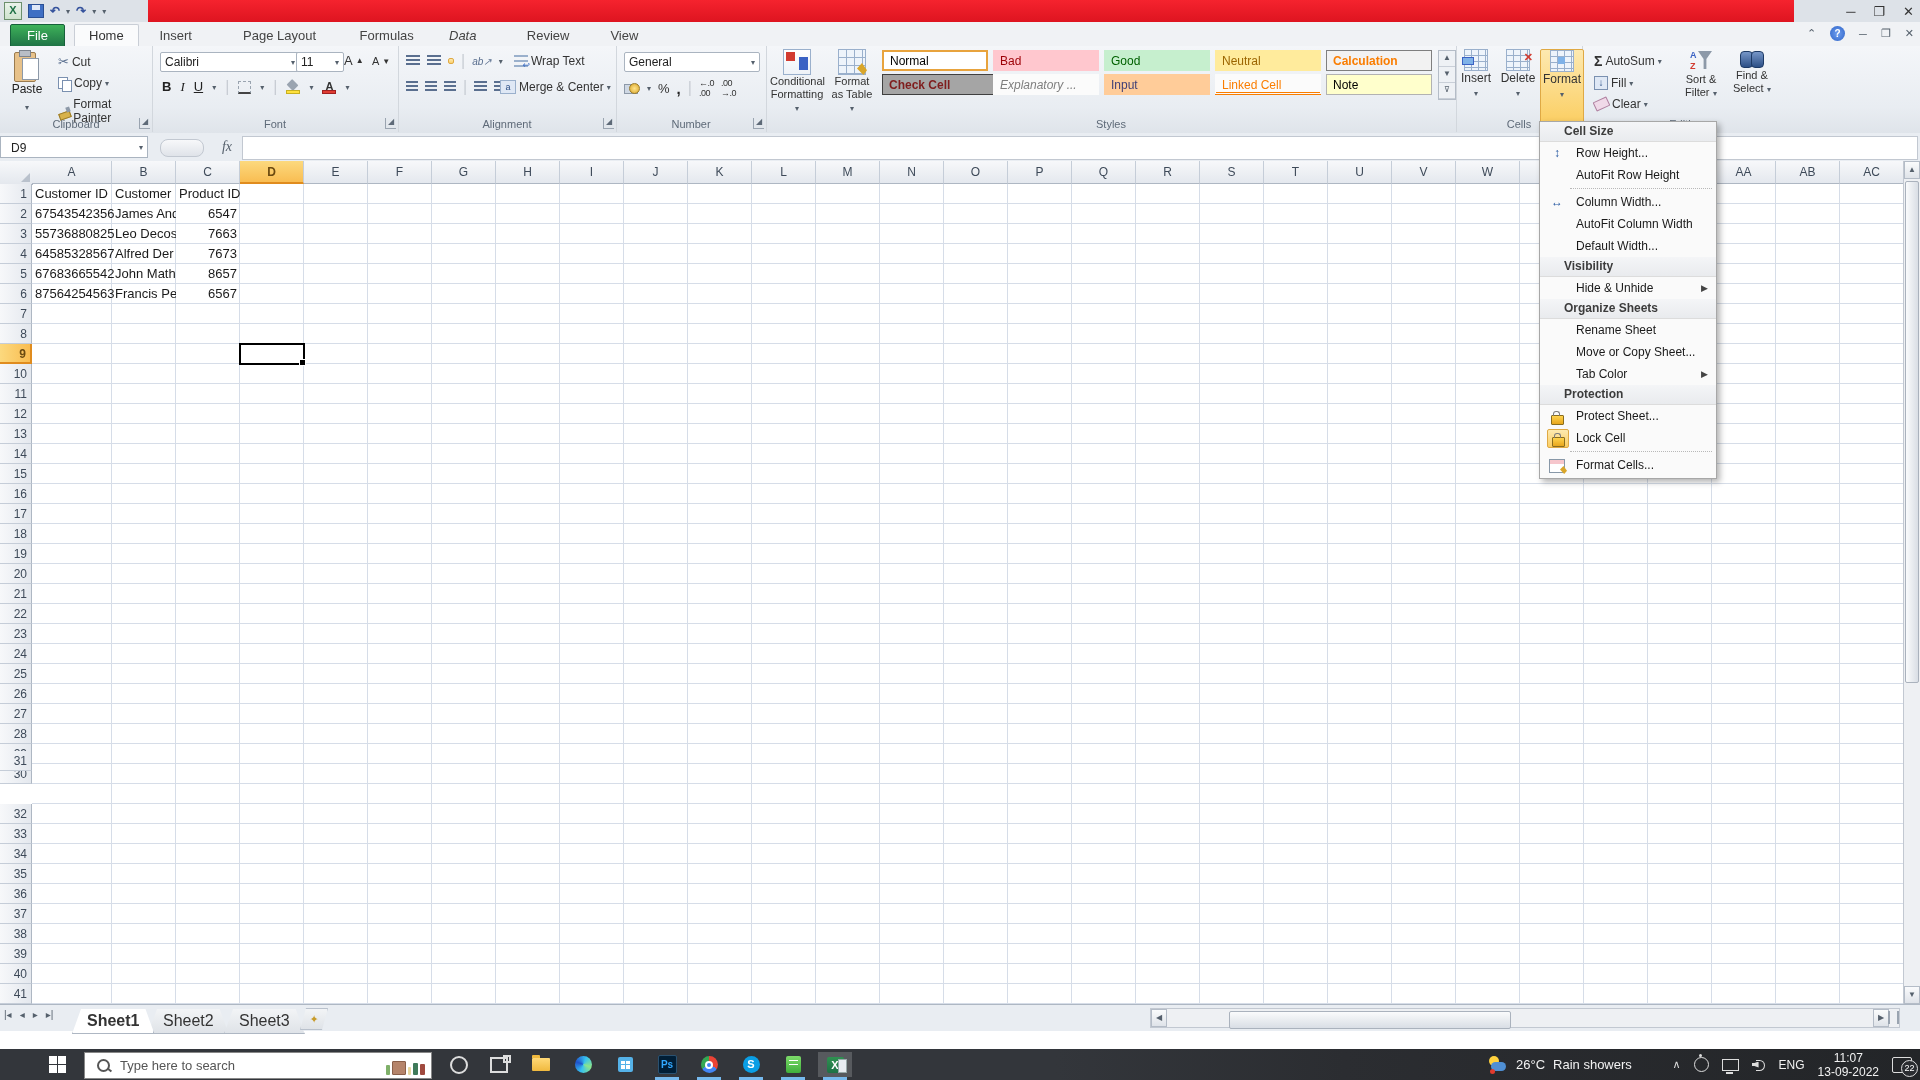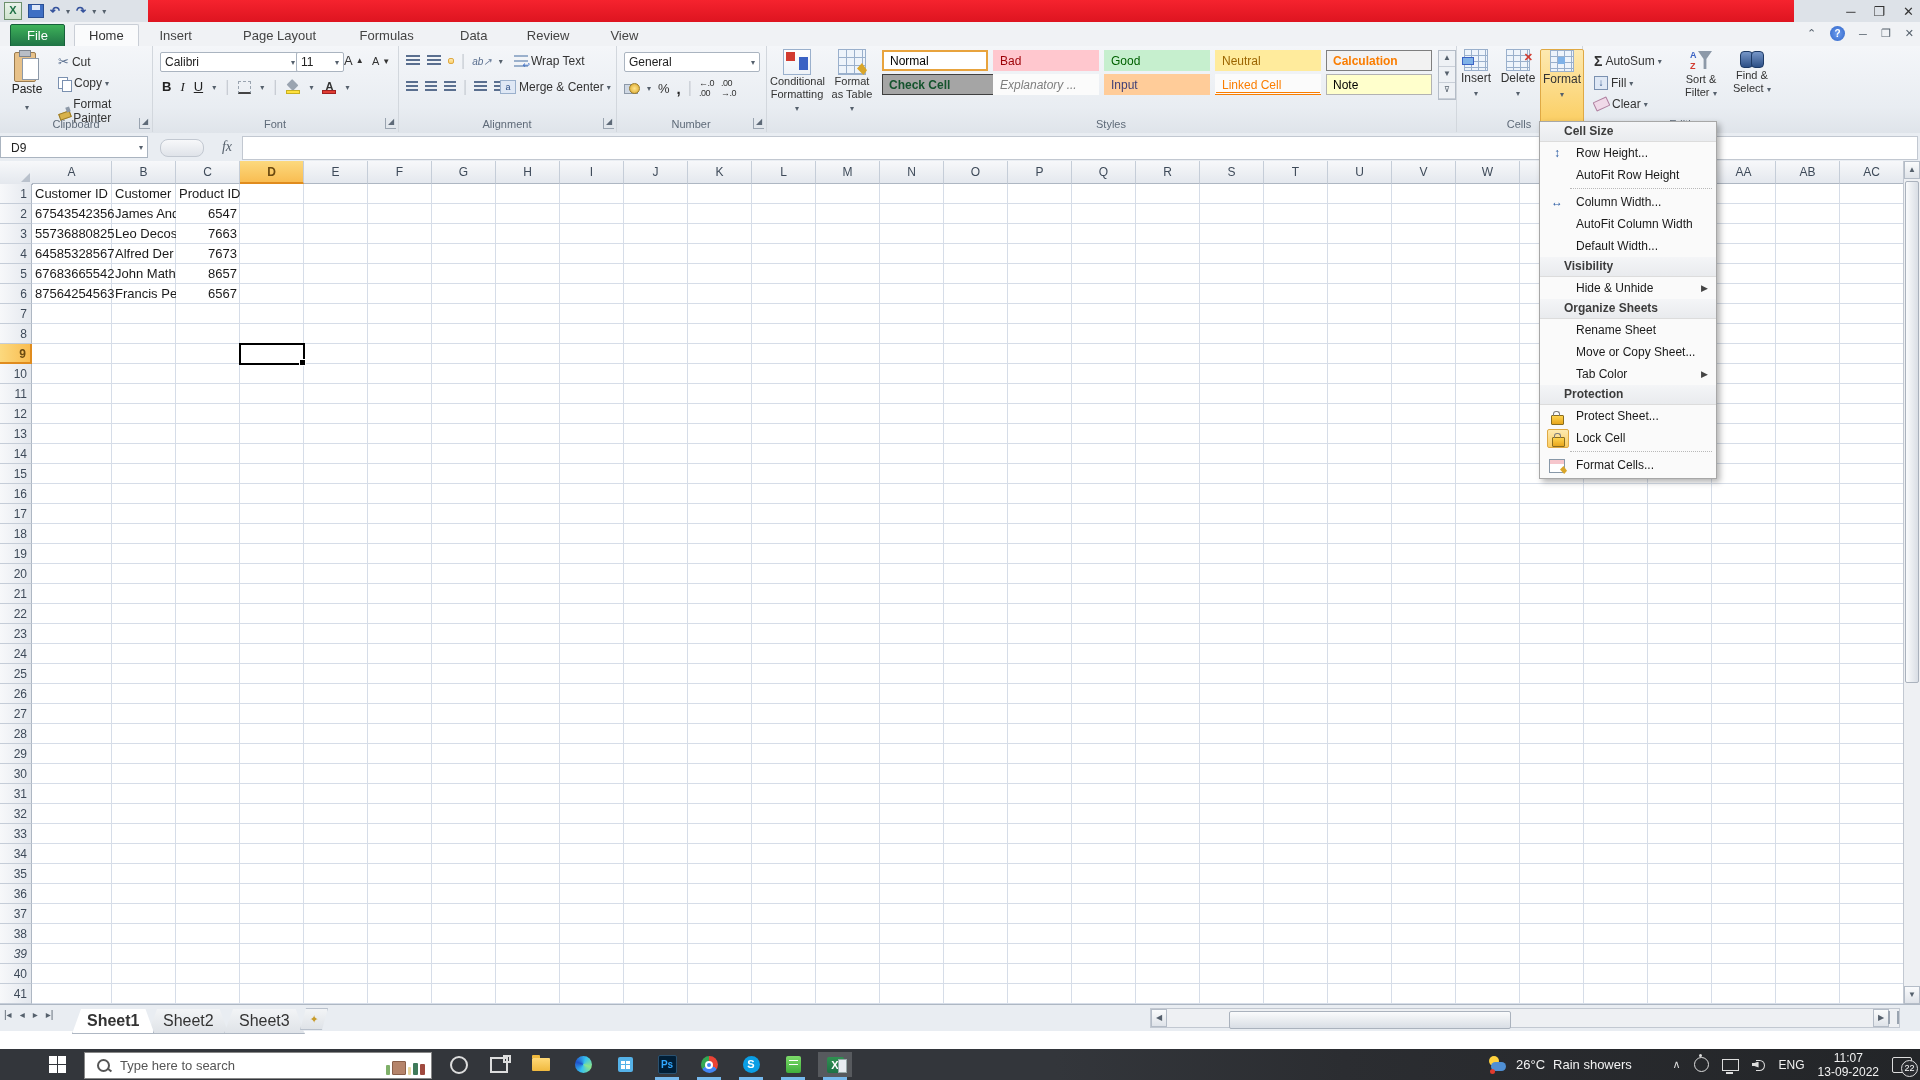--- a/index.html
+++ b/index.html
@@ -308,21 +308,21 @@
       <span>✕</span>
     </div>
   </div>
 
   <div class="tabrow" id="tabrow">
       <div class="rtab file" style="left: 10px;">File</div>
       <div class="rtab active" style="left: 74px;">Home</div>
       <div class="rtab" style="left: 144.4px;">Insert</div>
       <div class="rtab" style="left: 228px;">Page Layout</div>
       <div class="rtab" style="left: 344.6px;">Formulas</div>
-      <div class="rtab" style="left: 445px;">Data</div>
+      <div class="rtab" style="left: 434px; font-style: italic;">Data</div>
       <div class="rtab" style="left: 511.8px;">Review</div>
       <div class="rtab" style="left: 595.4px;">View</div>
     </div>
   <div class="ribbon-winctrls">
     <span>⌃</span>
     <span class="help-circ">?</span>
     <span>─</span>
     <span>❐</span>
     <span>✕</span>
   </div>
@@ -440,21 +440,21 @@
         <span style="font-size:11px;">Conditional Formatting</span> <span class="dd">▾</span></div>
       <div class="big-btn two-line" style="left:62px;width:48px;">
         <div class="fat-ico"></div>
         <span style="font-size:11px;">Format as Table</span> <span class="dd">▾</span></div>
       <div id="style-gallery" class="abs" style="left:116px;top:4px;width:552px;">
           <div class="chip" style="position: absolute; left: 0px; top: 0px; width: 106px; background: rgb(255, 255, 255); color: rgb(0, 0, 0); border: 2px solid rgb(232, 163, 61); line-height: 18px;">Normal</div>
           <div class="chip" style="position: absolute; left: 111px; top: 0px; width: 106px; background: rgb(255, 199, 206); color: rgb(156, 0, 6);">Bad</div>
           <div class="chip" style="position: absolute; left: 222px; top: 0px; width: 106px; background: rgb(198, 239, 206); color: rgb(0, 97, 0);">Good</div>
           <div class="chip" style="position: absolute; left: 333px; top: 0px; width: 106px; background: rgb(255, 235, 156); color: rgb(156, 101, 0);">Neutral</div>
           <div class="chip" style="position: absolute; left: 444px; top: 0px; width: 106px; background: rgb(242, 242, 242); color: rgb(250, 125, 0); border: 1px solid rgb(127, 127, 127); font-weight: bold;">Calculation</div>
-          <div class="chip" style="position: absolute; left: 0px; top: 24px; width: 112px; background: rgb(165, 165, 165); color: #14532d; border: 1px solid rgb(63, 63, 63); font-weight: bold;">Check Cell</div>
+          <div class="chip" style="position: absolute; left: 0px; top: 24px; width: 112px; background: rgb(165, 165, 165); color: #7f1d1d; border: 1px solid rgb(63, 63, 63); font-weight: bold;">Check Cell</div>
           <div class="chip" style="position: absolute; left: 111px; top: 24px; width: 106px; background: rgb(251, 251, 251); color: rgb(127, 127, 127); font-style: italic;">Explanatory ...</div>
           <div class="chip" style="position: absolute; left: 222px; top: 24px; width: 106px; background: rgb(255, 204, 153); color: rgb(63, 63, 118);">Input</div>
           <div class="chip" style="position: absolute; left: 333px; top: 24px; width: 106px; background: rgb(251, 251, 251); color: rgb(250, 125, 0); border-bottom: 3px double rgb(250, 125, 0);">Linked Cell</div>
           <div class="chip" style="position: absolute; left: 444px; top: 24px; width: 106px; background: rgb(255, 255, 204); color: rgb(0, 0, 0); border: 1px solid rgb(178, 178, 178);">Note</div>
         </div>
       <div class="gallery-scroll" style="left:672px;top:4px;height:48px;">
         <div>▲</div>
         <div>▼</div>
         <div>⊽</div>
       </div>
@@ -625,37 +625,37 @@
       <div class="rowhdr" style="top: 523px; height: 20px; line-height: 20px;">26</div>
       <div class="hline" style="left: 32px; top: 542px; width: 1872px;"></div>
       <div class="rowhdr" style="top: 543px; height: 20px; line-height: 20px;">27</div>
       <div class="hline" style="left: 32px; top: 562px; width: 1872px;"></div>
       <div class="rowhdr" style="top: 563px; height: 20px; line-height: 20px;">28</div>
       <div class="hline" style="left: 32px; top: 582px; width: 1872px;"></div>
       <div class="rowhdr" style="top: 583px; height: 20px; line-height: 20px;">29</div>
       <div class="hline" style="left: 32px; top: 602px; width: 1872px;"></div>
       <div class="rowhdr" style="top: 603px; height: 20px; line-height: 20px;">30</div>
       <div class="hline" style="left: 32px; top: 622px; width: 1872px;"></div>
-      <div class="rowhdr" style="top: 623px; height: 20px; line-height: 20px;">31</div>
+      <div class="rowhdr" style="top: 590px; height: 20px; line-height: 20px;">31</div>
       <div class="hline" style="left: 32px; top: 642px; width: 1872px;"></div>
       <div class="rowhdr" style="top: 643px; height: 20px; line-height: 20px;">32</div>
       <div class="hline" style="left: 32px; top: 662px; width: 1872px;"></div>
       <div class="rowhdr" style="top: 663px; height: 20px; line-height: 20px;">33</div>
       <div class="hline" style="left: 32px; top: 682px; width: 1872px;"></div>
       <div class="rowhdr" style="top: 683px; height: 20px; line-height: 20px;">34</div>
       <div class="hline" style="left: 32px; top: 702px; width: 1872px;"></div>
       <div class="rowhdr" style="top: 703px; height: 20px; line-height: 20px;">35</div>
       <div class="hline" style="left: 32px; top: 722px; width: 1872px;"></div>
       <div class="rowhdr" style="top: 723px; height: 20px; line-height: 20px;">36</div>
       <div class="hline" style="left: 32px; top: 742px; width: 1872px;"></div>
       <div class="rowhdr" style="top: 743px; height: 20px; line-height: 20px;">37</div>
       <div class="hline" style="left: 32px; top: 762px; width: 1872px;"></div>
       <div class="rowhdr" style="top: 763px; height: 20px; line-height: 20px;">38</div>
       <div class="hline" style="left: 32px; top: 782px; width: 1872px;"></div>
-      <div class="rowhdr" style="top: 783px; height: 20px; line-height: 20px; font-style: italic;">39</div>
+      <div class="rowhdr" style="top: 783px; height: 20px; line-height: 20px;">39</div>
       <div class="hline" style="left: 32px; top: 802px; width: 1872px;"></div>
       <div class="rowhdr" style="top: 803px; height: 20px; line-height: 20px;">40</div>
       <div class="hline" style="left: 32px; top: 822px; width: 1872px;"></div>
       <div class="rowhdr" style="top: 823px; height: 20px; line-height: 20px;">41</div>
       <div class="hline" style="left: 32px; top: 842px; width: 1872px;"></div>
       <div class="gcell" style="left: 32px; top: 23px; width: 80px;">Customer ID</div>
       <div class="gcell clip" style="left: 112px; top: 23px; width: 64px;">Customer Name</div>
       <div class="gcell" style="left: 176px; top: 23px; width: 64px;">Product ID</div>
       <div class="gcell right" style="left: 32px; top: 43px; width: 80px;">67543542356</div>
       <div class="gcell clip" style="left: 112px; top: 43px; width: 64px;">James And</div>

